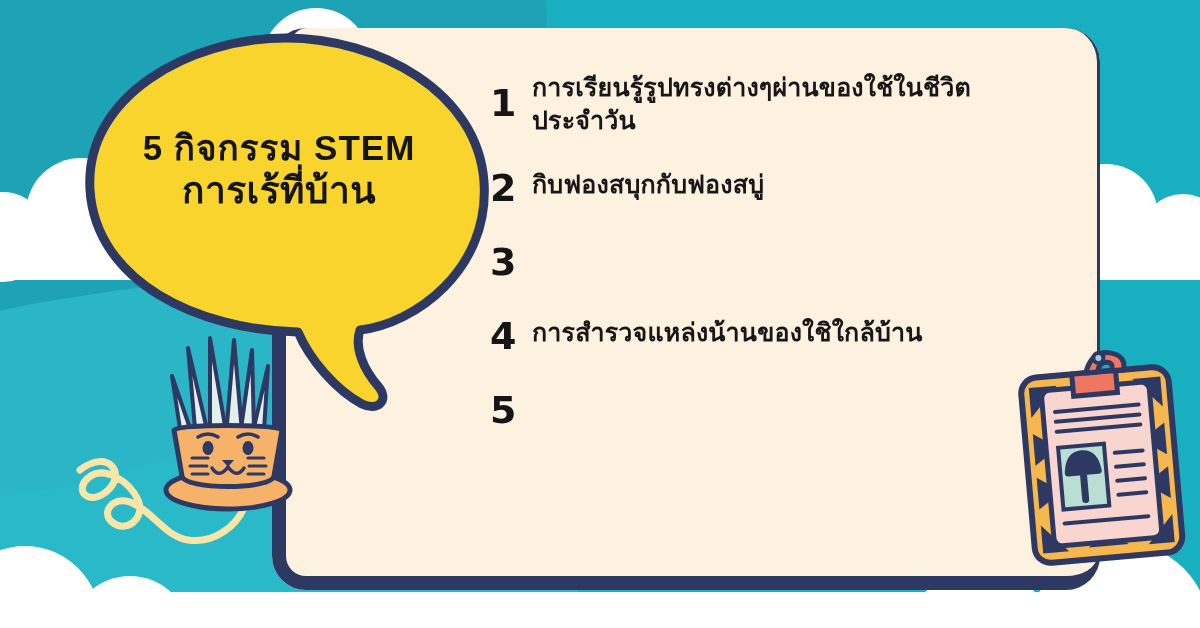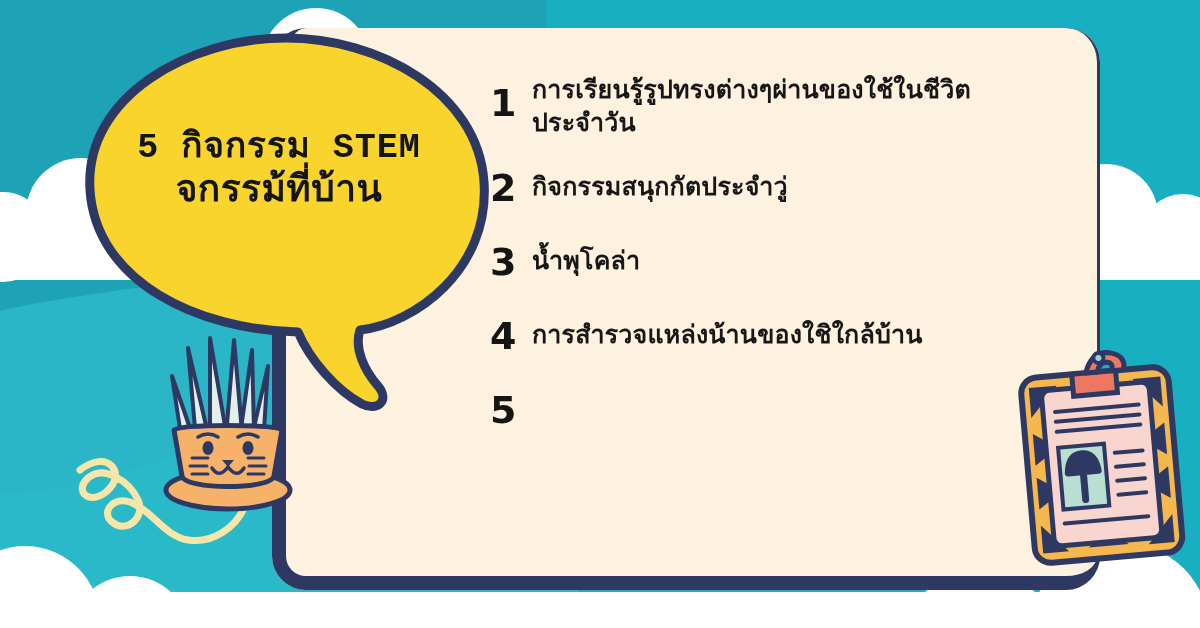--- a/index.html
+++ b/index.html
@@ -157,21 +157,21 @@
     font-family: "DejaVu Sans", "Liberation Sans", sans-serif;
   }
   .item-text {
     flex: 1;
     font-size: 25px;
     font-weight: 700;
     color: #171717;
     line-height: 1.3;
     letter-spacing: .2px;
     padding-top: 2px;
-    font-family: Liberation Serif, serif;
+    font-family: Liberation Mono, monospace;
   }
   .item-1 { margin-bottom: 30px; }
   .item-2 { margin-bottom: 34px; }
   .item-3 { margin-bottom: 34px; }
   .item-4 { margin-bottom: 34px; }
   .item-1 .item-num { padding-top: 12px; }
   .item-5 .item-num { padding-top: 0; }
 
   
   .bubble-wrap {
@@ -181,21 +181,21 @@
     width: 420px;
     height: 390px;
   }
   .bubble-text {
     position: absolute;
     left: 36px;
     top: 98px;
     width: 330px;
     text-align: center;
     color: #151515;
-    font-family: Liberation Mono, monospace;
+    font-family: Liberation Sans, sans-serif;
   }
   .bubble-line1 {
     font-size: 35px;
     font-weight: 700;
     letter-spacing: 1px;
     line-height: 1.15;
     white-space: nowrap;
   }
   .bubble-line2 {
     font-size: 37px;
@@ -270,26 +270,25 @@
 
   <div class="list">
 
     <div class="list-item item-1">
       <div class="item-num">1</div>
       <div class="item-text">การเรียนรู้รูปทรงต่างๆผ่านของใช้ในชีวิตประจำวัน</div>
     </div>
 
     <div class="list-item item-2">
       <div class="item-num">2</div>
-      <div class="item-text">กิจกรรมสนุกกัตประจำวู่</div>
+      <div class="item-text">กิบฟองสบุกกับฟองสบู่</div>
     </div>
 
     <div class="list-item item-3">
       <div class="item-num">3</div>
-      <div class="item-text">น้ำพุโคล่า</div>
     </div>
 
     <div class="list-item item-4">
       <div class="item-num">4</div>
       <div class="item-text">การสำรวจแหล่งน้านของใชิใกล้บ้าน</div>
     </div>
 
     <div class="list-item item-5">
       <div class="item-num">5</div>
     </div>
@@ -302,21 +301,21 @@
                C300 8 400 62 406 152
                C412 240 336 294 282 300
                C276 318 286 340 300 356
                C312 370 300 382 284 374
                C258 360 232 330 220 302
                C120 300 18 252 12 160
                C6 66 112 8 208 8 Z" fill="#F9D42C" stroke="#2E3963" stroke-width="9" stroke-linejoin="round"></path>
     </svg>
     <div class="bubble-text">
       <div class="bubble-line1">5 กิจกรรม STEM</div>
-      <div class="bubble-line2">จกรรม้ที่บ้าน</div>
+      <div class="bubble-line2">การเร้ที่บ้าน</div>
     </div>
   </div>
 
   <svg class="plant" viewBox="0 0 160 190">
 
     <g stroke="#2E3963" stroke-width="4" stroke-linejoin="round" fill="#E2F0EC">
       <path d="M34 112 L24 46 L44 104 Z"></path>
       <path d="M48 110 L40 18 L60 104 Z"></path>
       <path d="M62 108 L62 8 L78 102 Z"></path>
       <path d="M78 106 L86 10 L94 102 Z"></path>

